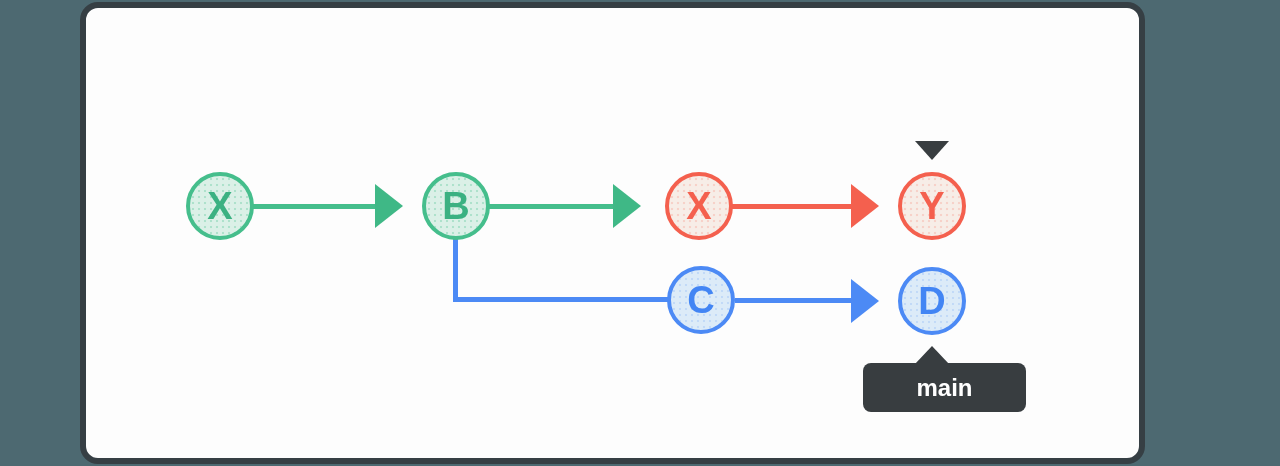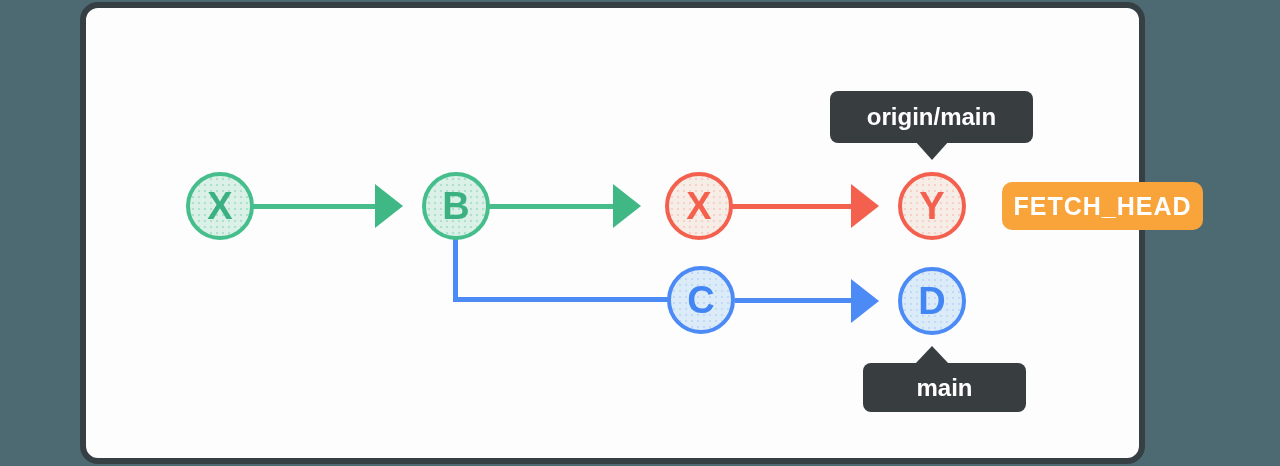--- a/index.html
+++ b/index.html
@@ -114,20 +114,18 @@
   <div class="edge edge-blue e5"></div>
   <div class="arrowhead ah-blue a4"></div>
 
   <div class="node node-green n-x1">X</div>
   <div class="node node-green n-b">B</div>
   <div class="node node-red n-x2">X</div>
   <div class="node node-red n-y">Y</div>
   <div class="node node-blue n-c">C</div>
   <div class="node node-blue n-d">D</div>
 
-  <div class="tooltip tt-origin">origin/main</div>
   <div class="tt-tail tail-down"></div>
 
   <div class="tt-tail tail-up"></div>
   <div class="tooltip tt-main">main</div>
 
-  <div class="badge">FETCH_HEAD</div>
 </div>
 
 </body></html>

